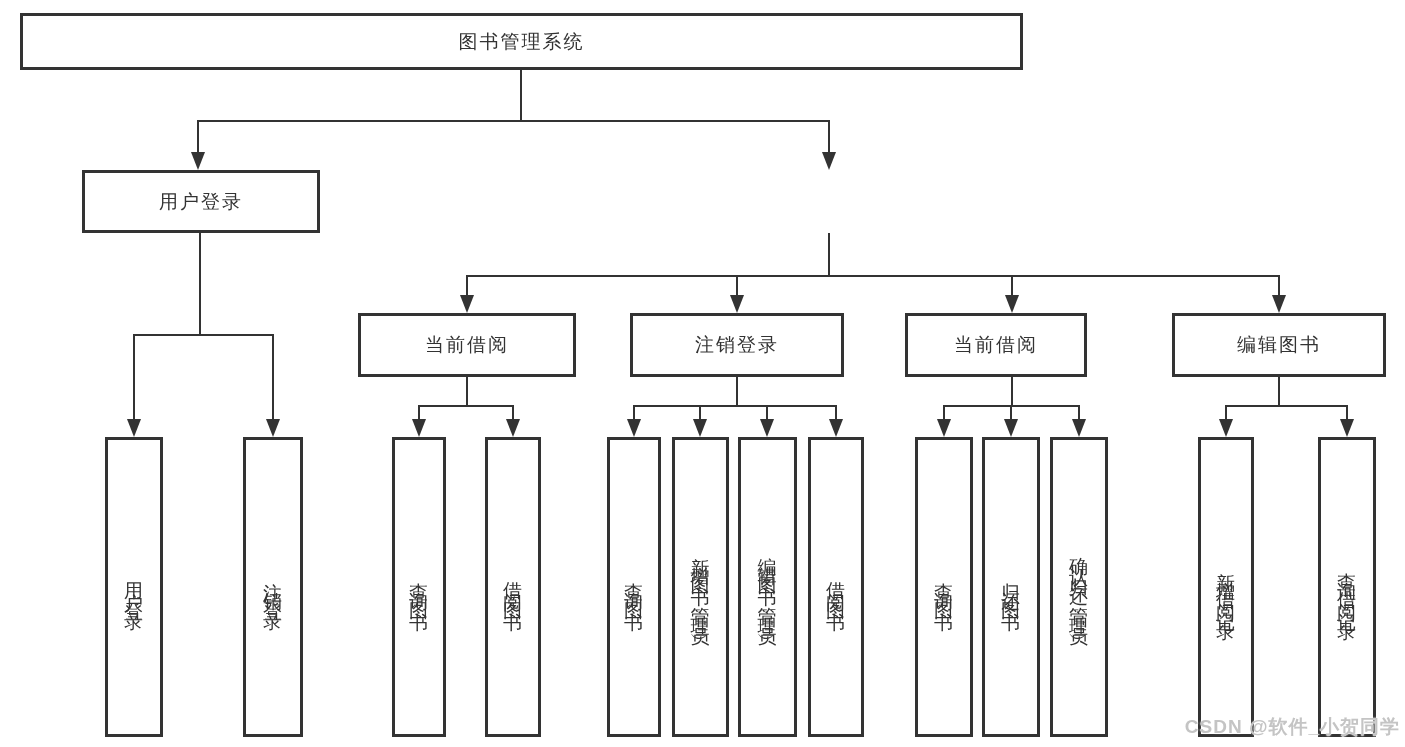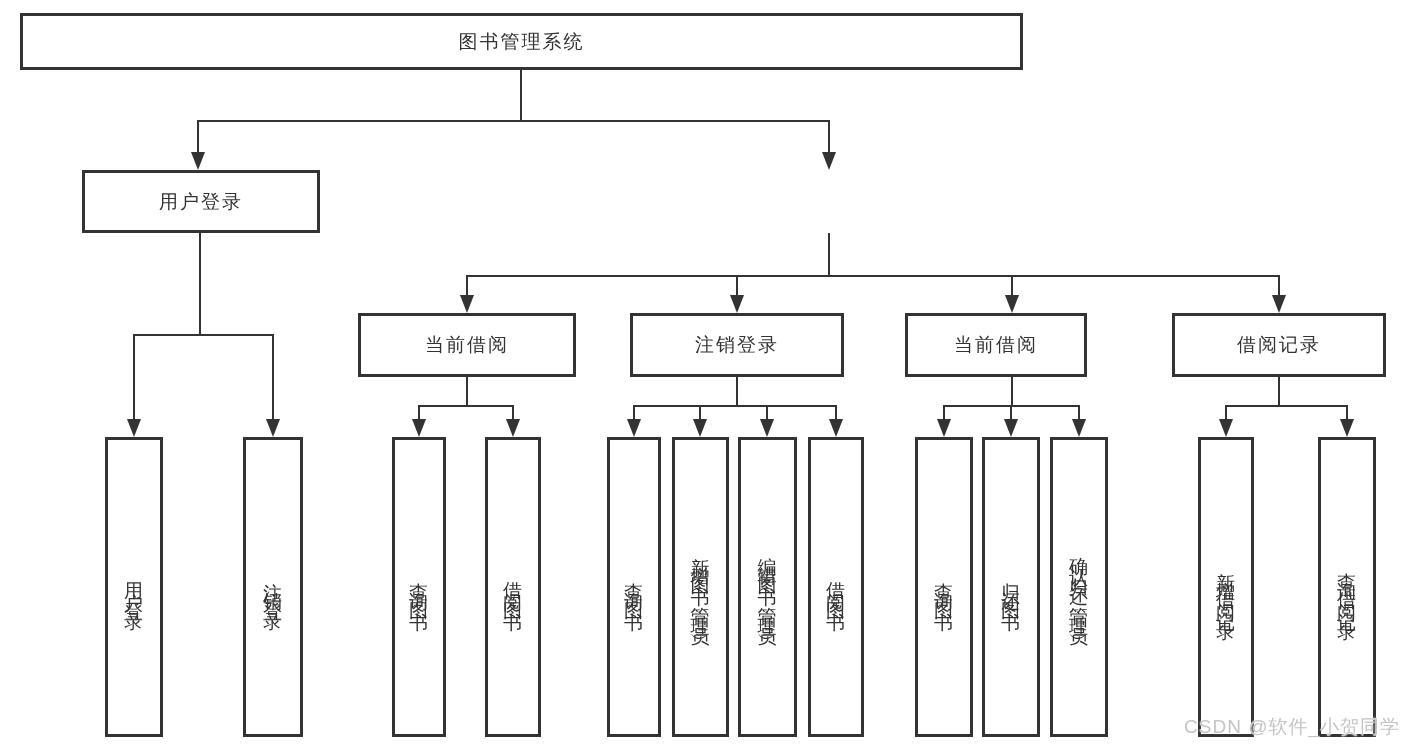--- a/index.html
+++ b/index.html
@@ -25,21 +25,21 @@
   .h { position:absolute; height:2px; background:var(--line); }
   .v { position:absolute; width:2px; background:var(--line); }
   .ah {
     position:absolute; width:0; height:0;
     border-left:7px solid transparent; border-right:7px solid transparent;
     border-top:18px solid var(--line);
   }
   .watermark {
     position:absolute; right:5px; top:714px; font-size:19px;
     color:var(--wm); letter-spacing:1px; text-shadow:0 0 2px #fff, 0 0 1px #fff;
-    z-index:10; white-space:nowrap;
+    z-index:10; white-space:nowrap;font-weight:bold;
   }
 </style>
 </head>
 <body>
 
 <div id="stage">
 
   <div class="box" style="left:20px; top:13px; width:1003px; height:57px;">图书管理系统</div>
 
   <div class="v" style="left:520px; top:69px; height:53px;"></div>
@@ -65,21 +65,21 @@
   <div class="v" style="left:736px; top:275px; height:24px;"></div>
   <div class="ah" style="left:730px; top:295px;"></div>
   <div class="v" style="left:1011px; top:275px; height:24px;"></div>
   <div class="ah" style="left:1005px; top:295px;"></div>
   <div class="v" style="left:1278px; top:275px; height:24px;"></div>
   <div class="ah" style="left:1272px; top:295px;"></div>
 
   <div class="box" style="left:358px; top:313px; width:218px; height:64px;">当前借阅</div>
   <div class="box" style="left:630px; top:313px; width:214px; height:64px;">注销登录</div>
   <div class="box" style="left:905px; top:313px; width:182px; height:64px;">当前借阅</div>
-  <div class="box" style="left:1172px; top:313px; width:214px; height:64px;">借阅记录</div>
+  <div class="box" style="left:1172px; top:313px; width:214px; height:64px;">编辑图书</div>
 
   <div class="v" style="left:466px; top:377px; height:30px;"></div>
   <div class="h" style="left:418px; top:405px; width:96px;"></div>
   <div class="v" style="left:418px; top:405px; height:18px;"></div>
   <div class="ah" style="left:412px; top:419px;"></div>
   <div class="v" style="left:512px; top:405px; height:18px;"></div>
   <div class="ah" style="left:506px; top:419px;"></div>
 
   <div class="v" style="left:736px; top:377px; height:30px;"></div>
   <div class="h" style="left:633px; top:405px; width:204px;"></div>

